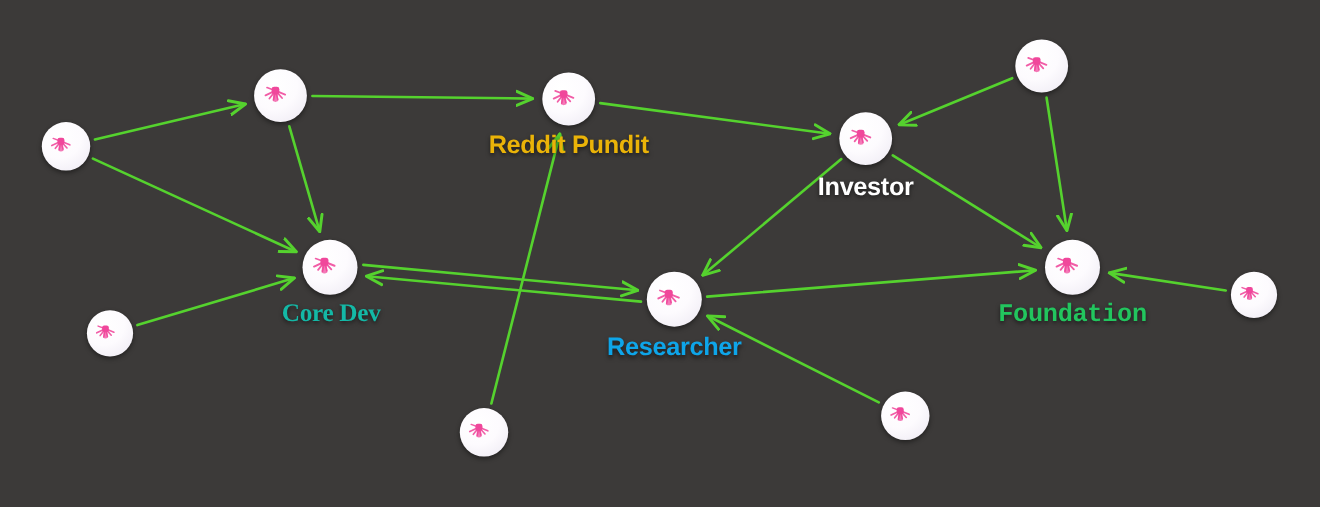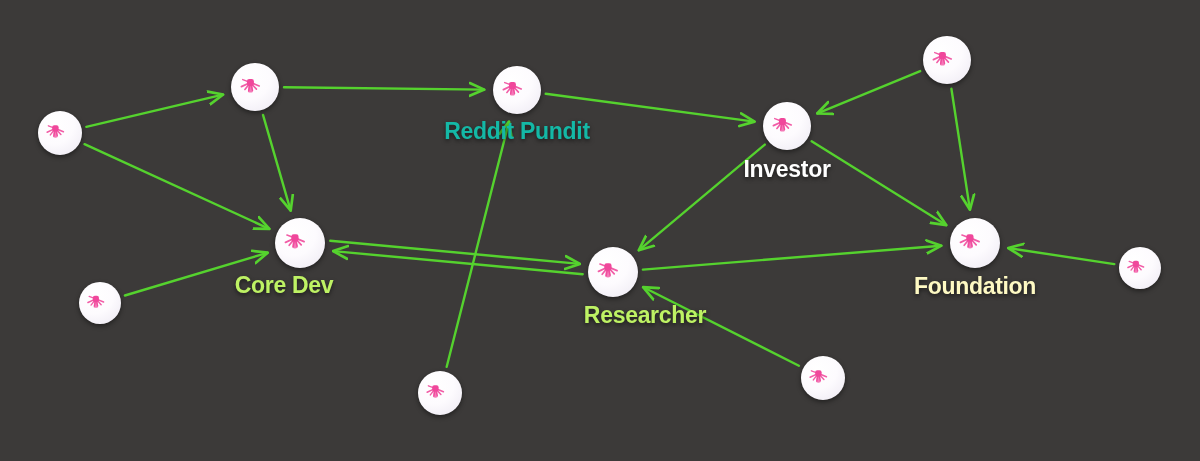--- a/index.html
+++ b/index.html
@@ -261,19 +261,19 @@
               <line x1="50" y1="50" x2="85.2" y2="64.2" stroke-width="7" opacity=".88"></line>
               <line x1="50" y1="50" x2="19.0" y2="38.7" stroke-width="6" opacity=".88"></line>
               <path d="M42 56 L40 88 Q50 94 60 88 L58 56 Z" opacity=".72" stroke="none"></path>
               <rect x="36" y="36" width="28" height="28" rx="9" stroke="none"></rect>
             </g>
           </svg>
         </span>
       </div>
     </div>
   <div id="labels">
-      <div class="label" style="left: 517px; top: 118px; color: #14b8a6;">Reddit Pundit</div>
-      <div class="label" style="left: 284px; top: 272px; color: #bef264;">Core Dev</div>
-      <div class="label" style="left: 613px; top: 302px; color: #bef264; margin-left: 32px;">Researcher</div>
+      <div class="label" style="left: 517px; top: 118px; color: #eab308;">Reddit Pundit</div>
+      <div class="label" style="left: 301px; top: 272px; color: #14b8a6; font-family: Liberation Serif, serif;">Core Dev</div>
+      <div class="label" style="left: 613px; top: 302px; color: #0ea5e9;">Researcher</div>
       <div class="label" style="left: 787px; top: 156px; color: rgb(255, 255, 255); text-align: center;">Investor</div>
-      <div class="label" style="left: 975px; top: 273px; color: #fef9c3;">Foundation</div>
+      <div class="label" style="left: 975px; top: 273px; color: #22c55e; font-family: Liberation Mono, monospace;">Foundation</div>
     </div>
 </div>
 
 </body></html>

